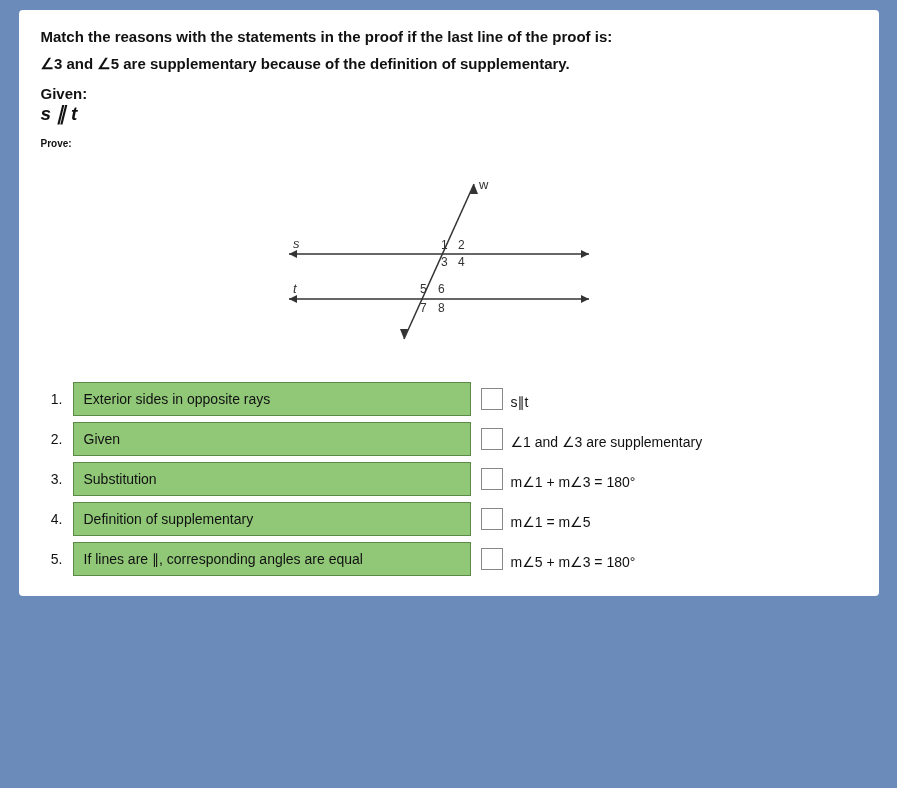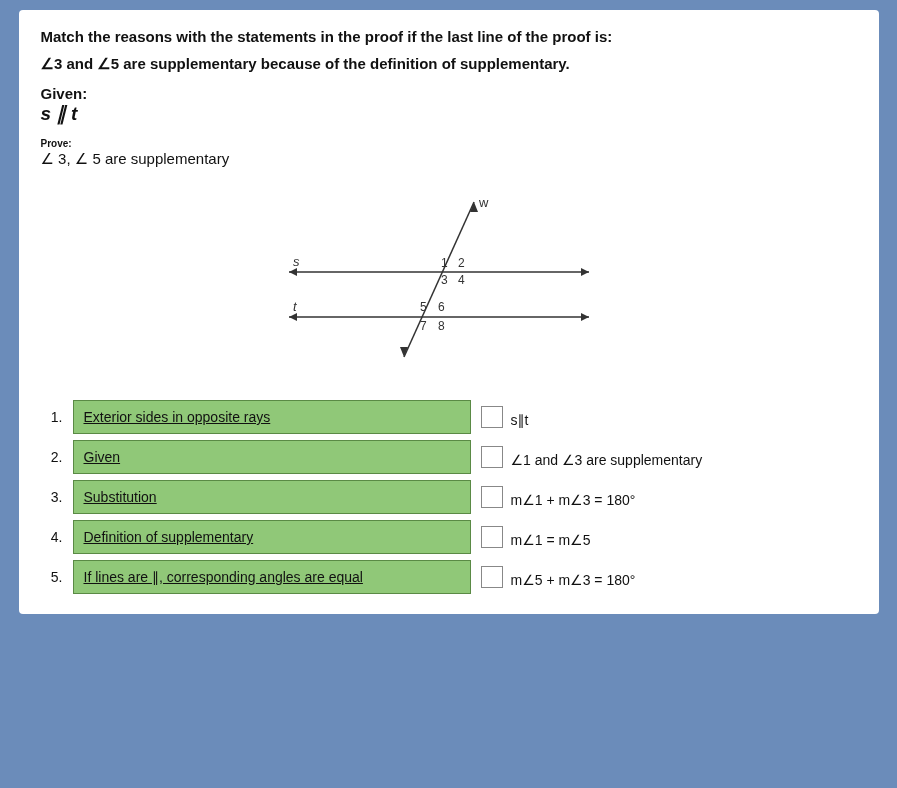--- a/index.html
+++ b/index.html
@@ -93,21 +93,20 @@
     .statement-cell {
       background: #90c878;
       border: 1px solid #5a8a45;
       padding: 7px 10px;
       font-size: 14px;
       color: #111;
       flex: 1;
       min-height: 34px;
       display: flex;
       align-items: center;
-      text-decoration: underline;
     }
     .reason-area {
       display: flex;
       align-items: flex-end;
       gap: 8px;
       flex: 1;
     }
     .reason-checkbox {
       width: 22px;
       height: 22px;
@@ -127,21 +126,20 @@
   <div class="instruction">Match the reasons with the statements in the proof if the last line of the proof is:</div>
   <div class="theorem">∠3 and ∠5 are supplementary because of the definition of supplementary.</div>
 
   <div class="given-block">
     <span class="label">Given:</span><br>
     <span class="value">s ∥ t</span>
   </div>
 
   <div class="prove-block">
     <span class="label">Prove:</span><br>
-    <span class="value">∠ 3, ∠ 5 are supplementary</span>
   </div>
 
   <div class="diagram-container">
     <svg viewBox="0 0 340 200" xmlns="http://www.w3.org/2000/svg">
 
       <line x1="10" y1="90" x2="310" y2="90" stroke="#333" stroke-width="1.5"></line>
 
       <polygon points="10,90 18,86 18,94" fill="#333"></polygon>
 
       <polygon points="310,90 302,86 302,94" fill="#333"></polygon>

